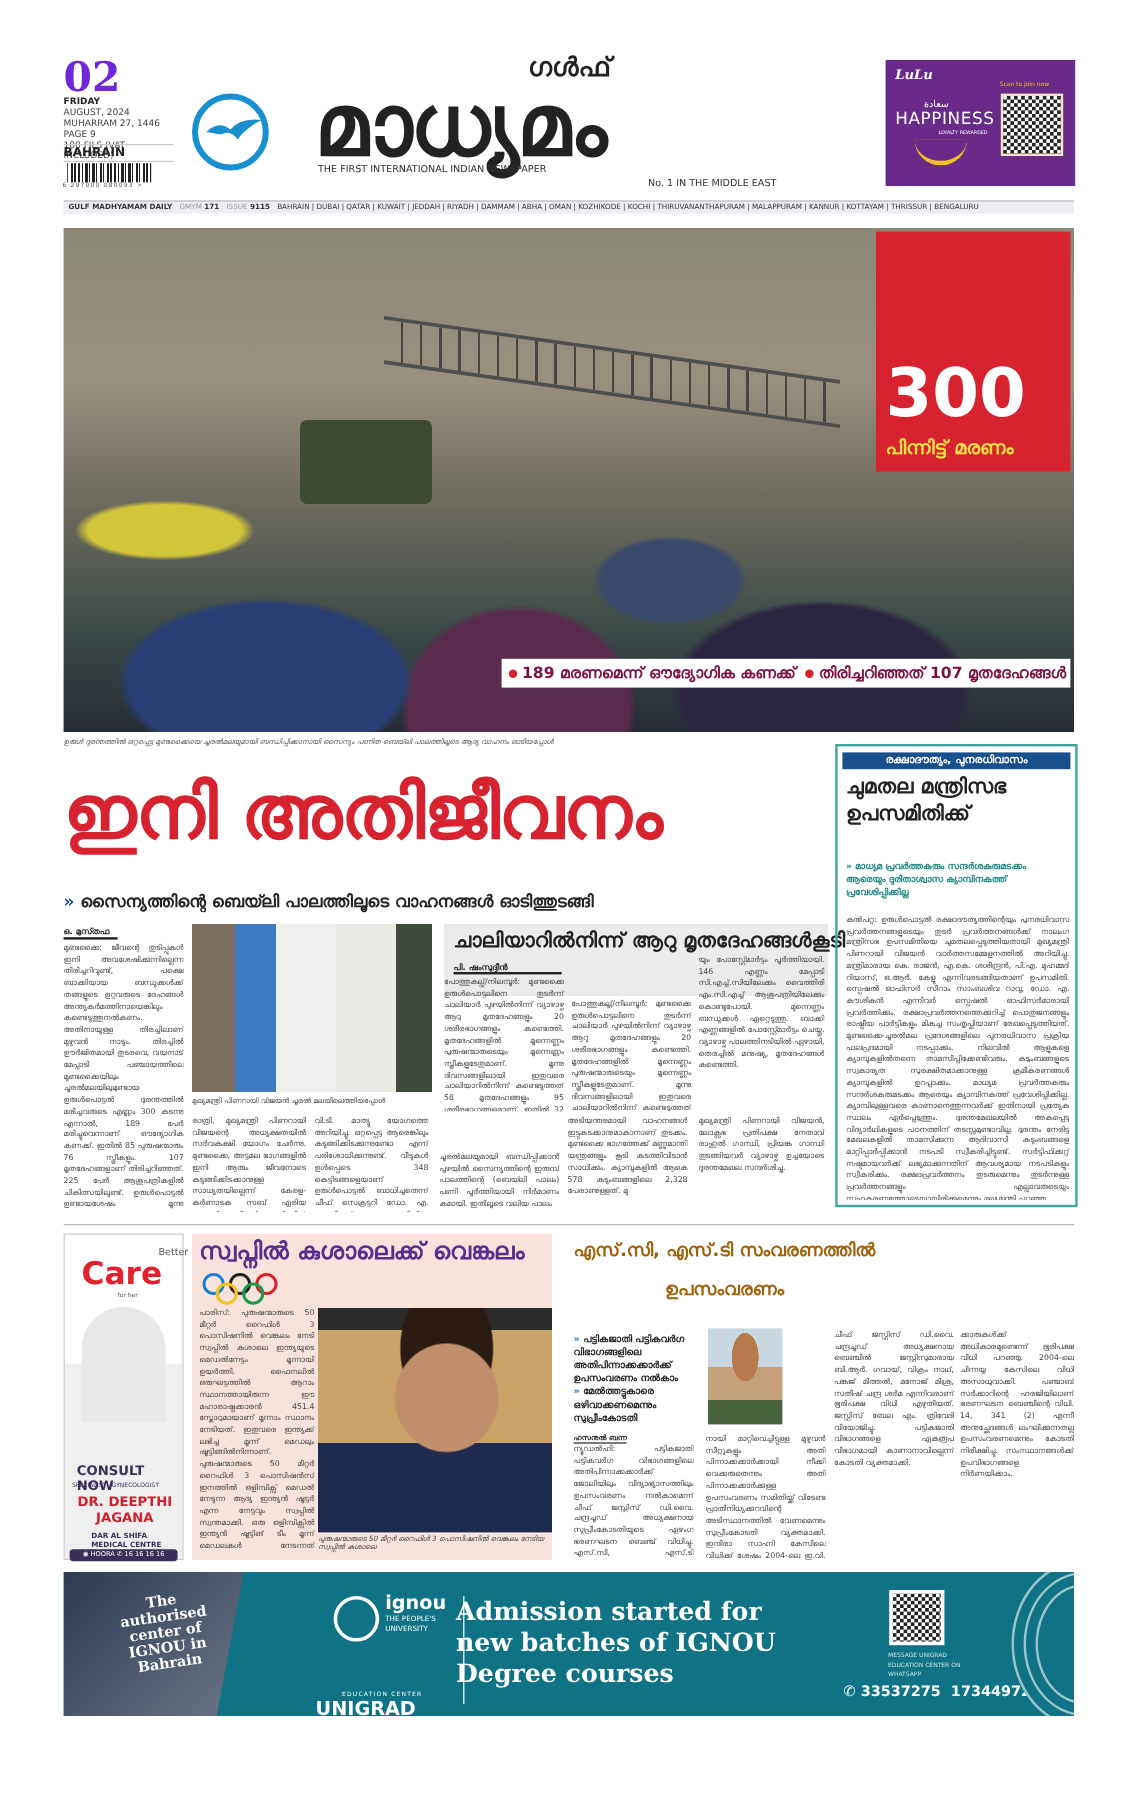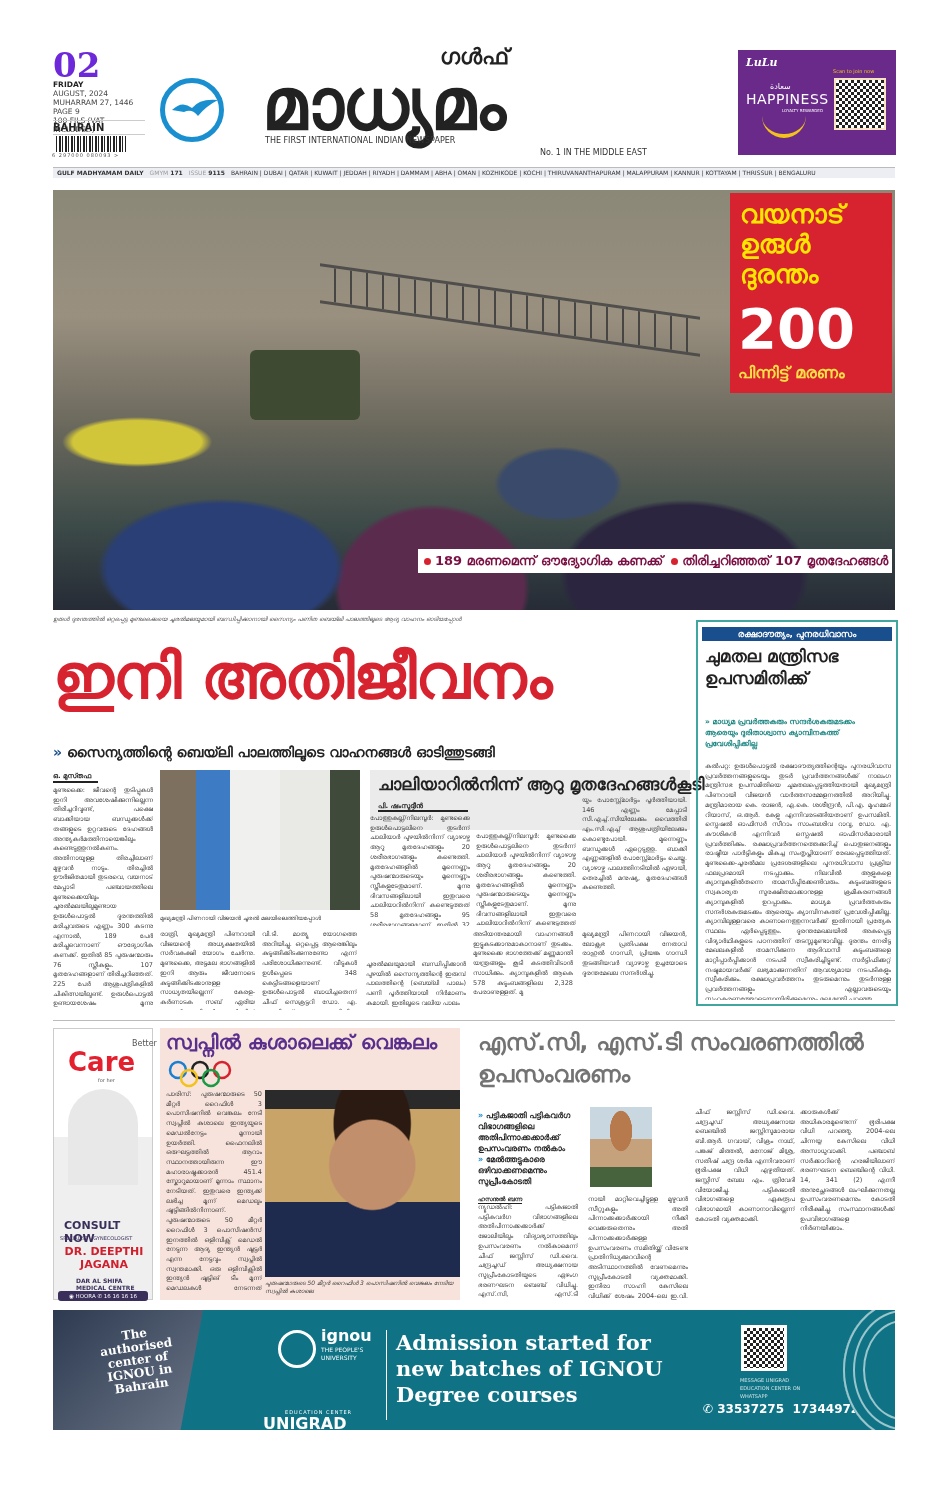--- a/index.html
+++ b/index.html
@@ -89,42 +89,42 @@
   .sports-box { left: 160px; top: 1028px; width: 300px; height: 272px; background: #f7e3dc; }
   .sports-title { left: 166px; top: 1030px; font-size: 20px; font-weight: bold; color: #5a2e8c; }
   .rings { left: 168px; top: 1060px; width: 70px; height: 28px; }
   .swapnil-photo { left: 265px; top: 1090px; width: 195px; height: 187px;
     background: radial-gradient(ellipse at 55% 40%, #c28f6c 0 28%, transparent 29%),
                 radial-gradient(ellipse at 55% 18%, #2a1a12 0 25%, transparent 26%),
                 linear-gradient(180deg,#2a2a2a 0 10%,#c9a468 10% 60%,#1e2a4e 60%); }
   .swapnil-cap { left: 265px; top: 1279px; width: 195px; font-size: 6px; color: #444; font-style: italic; }
   .sports-text { left: 166px; top: 1090px; width: 96px; }
 
-  .sc-title { left: 478px; top: 1026px; font-size: 23px; font-weight: bold; color: #737373; line-height: 32px; }
+  .sc-title { left: 478px; top: 1026px; font-size: 15px; font-weight: bold; color: #a16207; line-height: 32px; text-align: center; }
   .sc-bullets { left: 478px; top: 1110px; width: 110px; font-size: 8px; font-weight: bold; color: #222; line-height: 11px; }
   .sc-bullets .chev { color: #1687c7; }
   .court-photo { left: 590px; top: 1107px; width: 62px; height: 80px;
     background: radial-gradient(ellipse at 50% 30%, #b77a4c 0 25%, transparent 26%), linear-gradient(180deg,#c9d7e0 0 40%,#c5a27c 40% 75%,#47633d 75%); }
   .sc-by { left: 478px; top: 1195px; font-size: 6px; font-weight: bold; border-bottom: 1px solid #222; }
   .sc-text1 { left: 478px; top: 1203px; width: 100px; }
   .sc-text2 { left: 588px; top: 1195px; width: 100px; }
   .sc-text3 { left: 695px; top: 1108px; width: 100px; }
   .sc-text4 { left: 800px; top: 1108px; width: 95px; }
 
   
   .ignou-ad { left: 53px; top: 1310px; width: 842px; height: 120px; background: #0f7385; color: #fff; overflow: hidden; }
   .ignou-ad .left-img { position: absolute; left: 0; top: 0; width: 150px; height: 120px; background: linear-gradient(135deg,#2d3a50,#6b7587); clip-path: polygon(0 0,100% 0,85% 100%,0 100%); }
   .ignou-ad .auth { position: absolute; left: 40px; top: 18px; font-family: "DejaVu Serif", serif; font-size: 12px; font-weight: bold; line-height: 13px; text-align: center; width: 90px; transform: rotate(-8deg); }
   .ignou-ad .logo1 { position: absolute; left: 225px; top: 20px; width: 38px; height: 38px; border: 3px solid #fff; border-radius: 50%; }
   .ignou-ad .ignou-name { position: absolute; left: 268px; top: 16px; font-size: 16px; font-weight: bold; }
   .ignou-ad .peoples { position: absolute; left: 268px; top: 36px; font-size: 6px; line-height: 8px; }
   .ignou-ad .unigrad { position: absolute; left: 210px; top: 80px; font-size: 16px; font-weight: bold; margin-top: 24px; }
   .ignou-ad .edu { position: absolute; left: 232px; top: 99px; font-size: 5px; letter-spacing: 1px; }
   .ignou-ad .vline { position: absolute; left: 333px; top: 20px; width: 1px; height: 90px; background: #fff; }
-  .ignou-ad .admission { position: absolute; left: 343px; top: 20px; font-family: "DejaVu Serif", serif; font-size: 21px; font-weight: bold; line-height: 26px; }
+  .ignou-ad .admission { position: absolute; left: 327px; top: 20px; font-family: "DejaVu Serif", serif; font-size: 21px; font-weight: bold; line-height: 26px; }
   .ignou-ad .qr2 { position: absolute; left: 688px; top: 15px; width: 46px; height: 46px; background: #fff; padding: 3px; }
   .ignou-ad .msg { position: absolute; left: 687px; top: 66px; font-size: 5px; line-height: 8px; color: #cfe3e6; }
   .ignou-ad .phone { position: absolute; left: 650px; top: 92px; font-size: 12px; font-weight: bold; }
   .ignou-ad .arcs { position: absolute; left: 790px; top: -10px; width: 120px; height: 140px; border-radius: 50%; box-shadow: 0 0 0 2px #9bc5cc inset, 0 0 0 10px #0f7385 inset, 0 0 0 12px #9bc5cc inset, 0 0 0 20px #0f7385 inset, 0 0 0 22px #9bc5cc inset; }
 </style>
 </head>
 <body>
 
 <div class="abs date-num">02</div>
 <div class="abs date-meta">
@@ -165,26 +165,21 @@
   <span class="gmym"><span>GMYM</span> <b>171</b></span>
   <span class="issue"><span>ISSUE</span> <b>9115</b></span>
   <span>BAHRAIN | DUBAI | QATAR | KUWAIT | JEDDAH | RIYADH | DAMMAM | ABHA | OMAN | KOZHIKODE | KOCHI | THIRUVANANTHAPURAM | MALAPPURAM | KANNUR | KOTTAYAM | THRISSUR | BENGALURU</span>
 </div>
 
 <div class="abs main-photo"></div>
 <div class="abs bridge"></div>
 <div class="abs jeep"></div>
 
 <div class="abs red-box">
-  <div class="l1">
-    <div>വയനാട്</div>
-    <div>ഉരുൾ</div>
-    <div>ദുരന്തം</div>
-  </div>
-  <div class="big">200</div>
+  <div class="big">300</div>
   <div class="sub">പിന്നിട്ട് മരണം</div>
 </div>
 
 <div class="abs stat-strip">
   <span><span class="dot"></span><span>189 മരണമെന്ന് ഔദ്യോഗിക കണക്ക്</span></span>
   <span><span class="dot"></span><span>തിരിച്ചറിഞ്ഞത് 107 മൃതദേഹങ്ങൾ</span></span>
 </div>
 
 <div class="abs photo-caption">ഉരുൾ ദുരന്തത്തിൽ ഒറ്റപ്പെട്ട മുണ്ടക്കൈയെ ചൂരൽമലയുമായി ബന്ധിപ്പിക്കാനായി സൈന്യം പണിത ബെയ്‍ലി പാലത്തിലൂടെ ആദ്യ വാഹനം ഓടിയപ്പോൾ</div>
 

